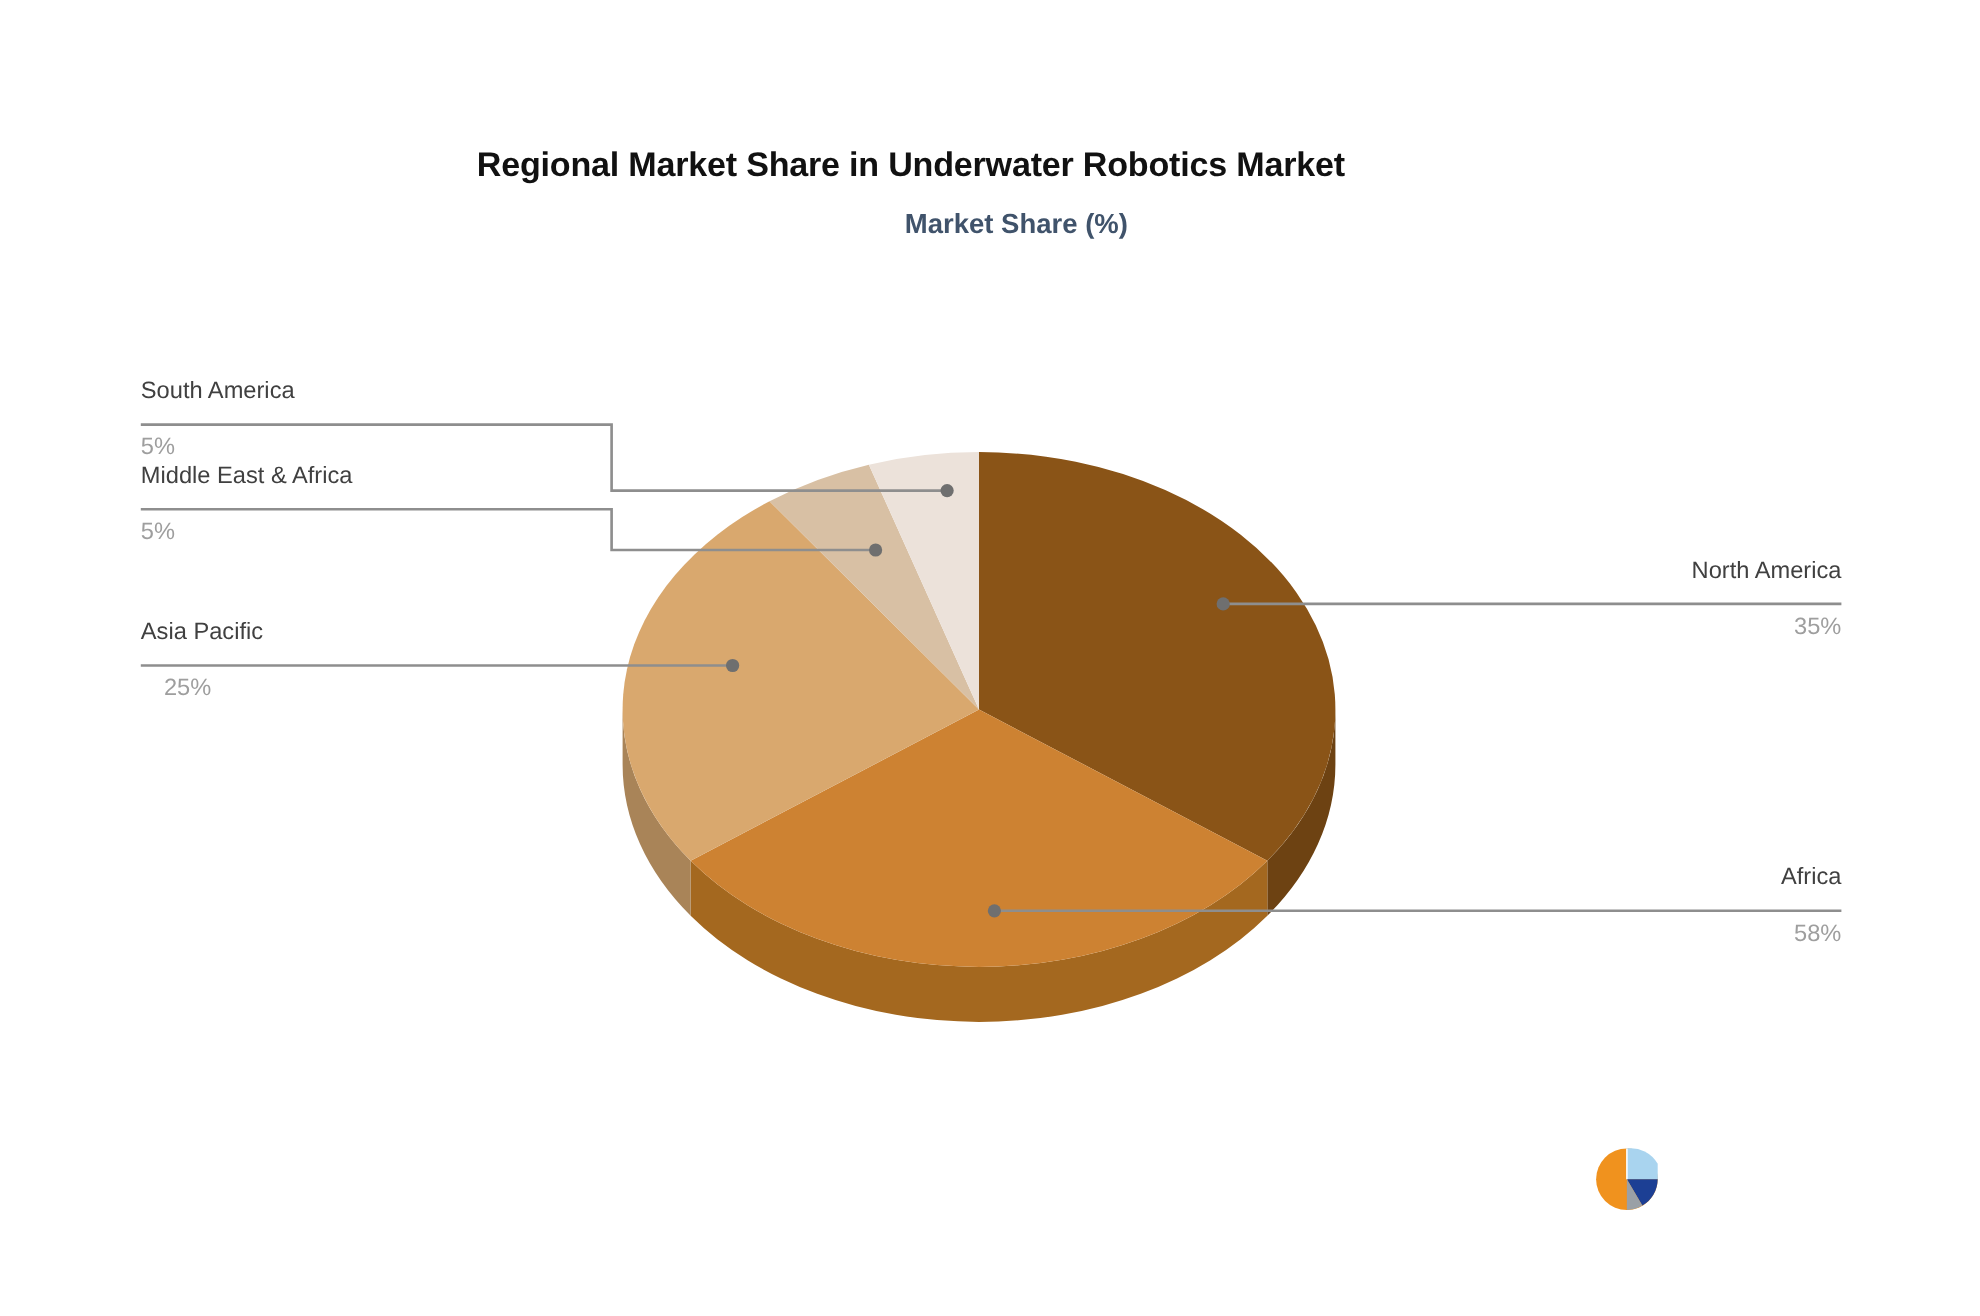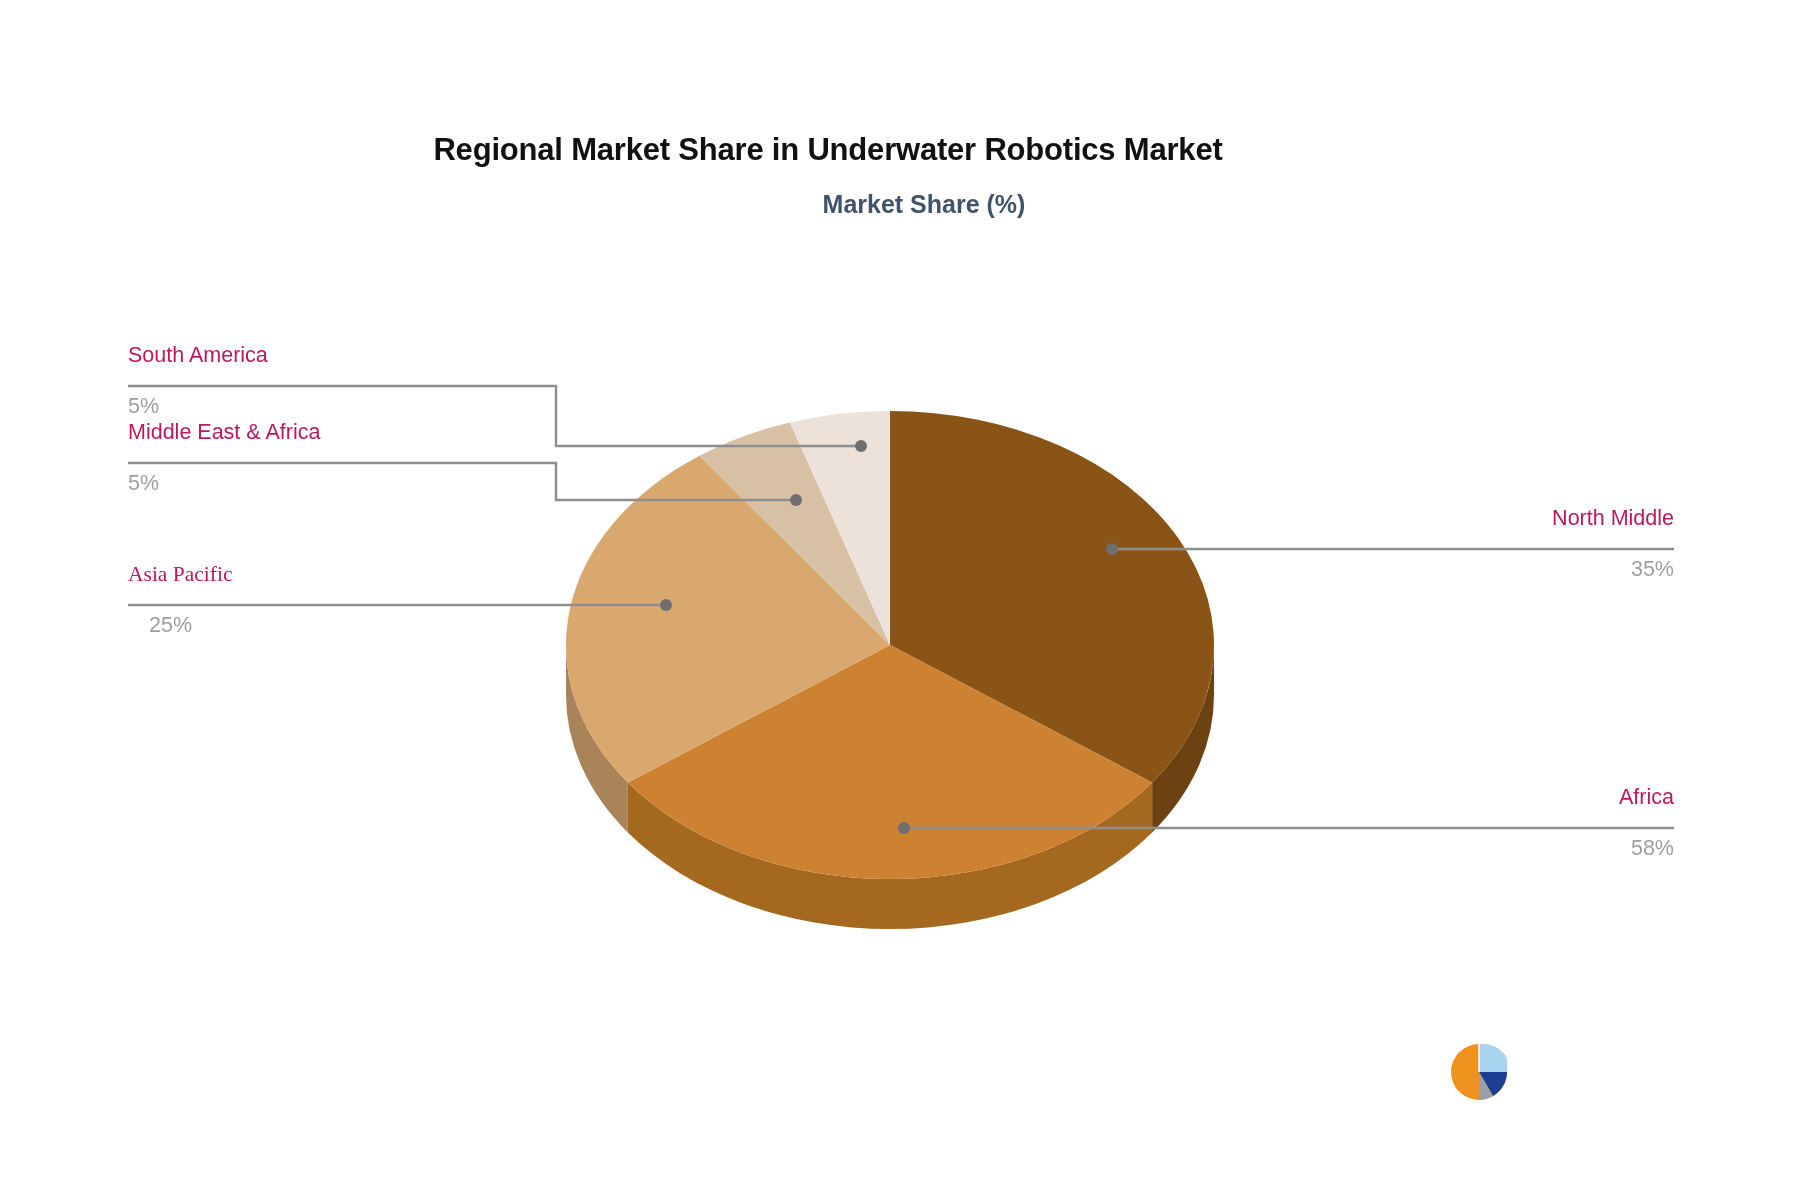--- a/index.html
+++ b/index.html
@@ -49,21 +49,21 @@
   }
 
   
   .callout {
     position: absolute;
     font-size: 21.5px;
     white-space: nowrap;
   }
   .callout .cname {
     display: block;
-    color: #be185d;
+    color: #404040;
     font-weight: normal;
     line-height: 1.0;
   }
   .callout .cval {
     display: block;
     color: #9e9e9e;
     font-weight: normal;
     line-height: 1.0;
     margin-top: 16px;
   }
@@ -158,26 +158,26 @@
     <span class="cname" style="position:absolute; left:0; top:-37px;">South America</span>
     <span class="cval" style="position:absolute; left:0; top:14px; margin-top:0;">5%</span>
   </div>
 
   <div class="callout left" style="left:128px; top:459px;">
     <span class="cname" style="position:absolute; left:0; top:-37px;">Middle East &amp; Africa</span>
     <span class="cval" style="position:absolute; left:0; top:14px; margin-top:0;">5%</span>
   </div>
 
   <div class="callout left" style="left:128px; top:601px;">
-    <span class="cname" style="position:absolute; left:0; top:-37px;font-family:Liberation Serif, serif;">Asia Pacific</span>
+    <span class="cname" style="position:absolute; left:0; top:-37px;">Asia Pacific</span>
     <span class="cval" style="position:absolute; left:0; top:14px; margin-top:0;margin-left:21px;">25%</span>
   </div>
 
   <div class="callout right" style="right:126px; top:545px;">
-    <span class="cname" style="position:absolute; right:0; top:-37px;">North Middle</span>
+    <span class="cname" style="position:absolute; right:0; top:-37px;">North America</span>
     <span class="cval" style="position:absolute; right:0; top:14px; margin-top:0;text-align:center;">35%</span>
   </div>
 
   <div class="callout right" style="right:126px; top:824px;">
     <span class="cname" style="position:absolute; right:0; top:-37px;">Africa</span>
     <span class="cval" style="position:absolute; right:0; top:14px; margin-top:0;">58%</span>
   </div>
 
   <div id="logo">
     <svg width="62" height="62" viewBox="0 0 62 62">

